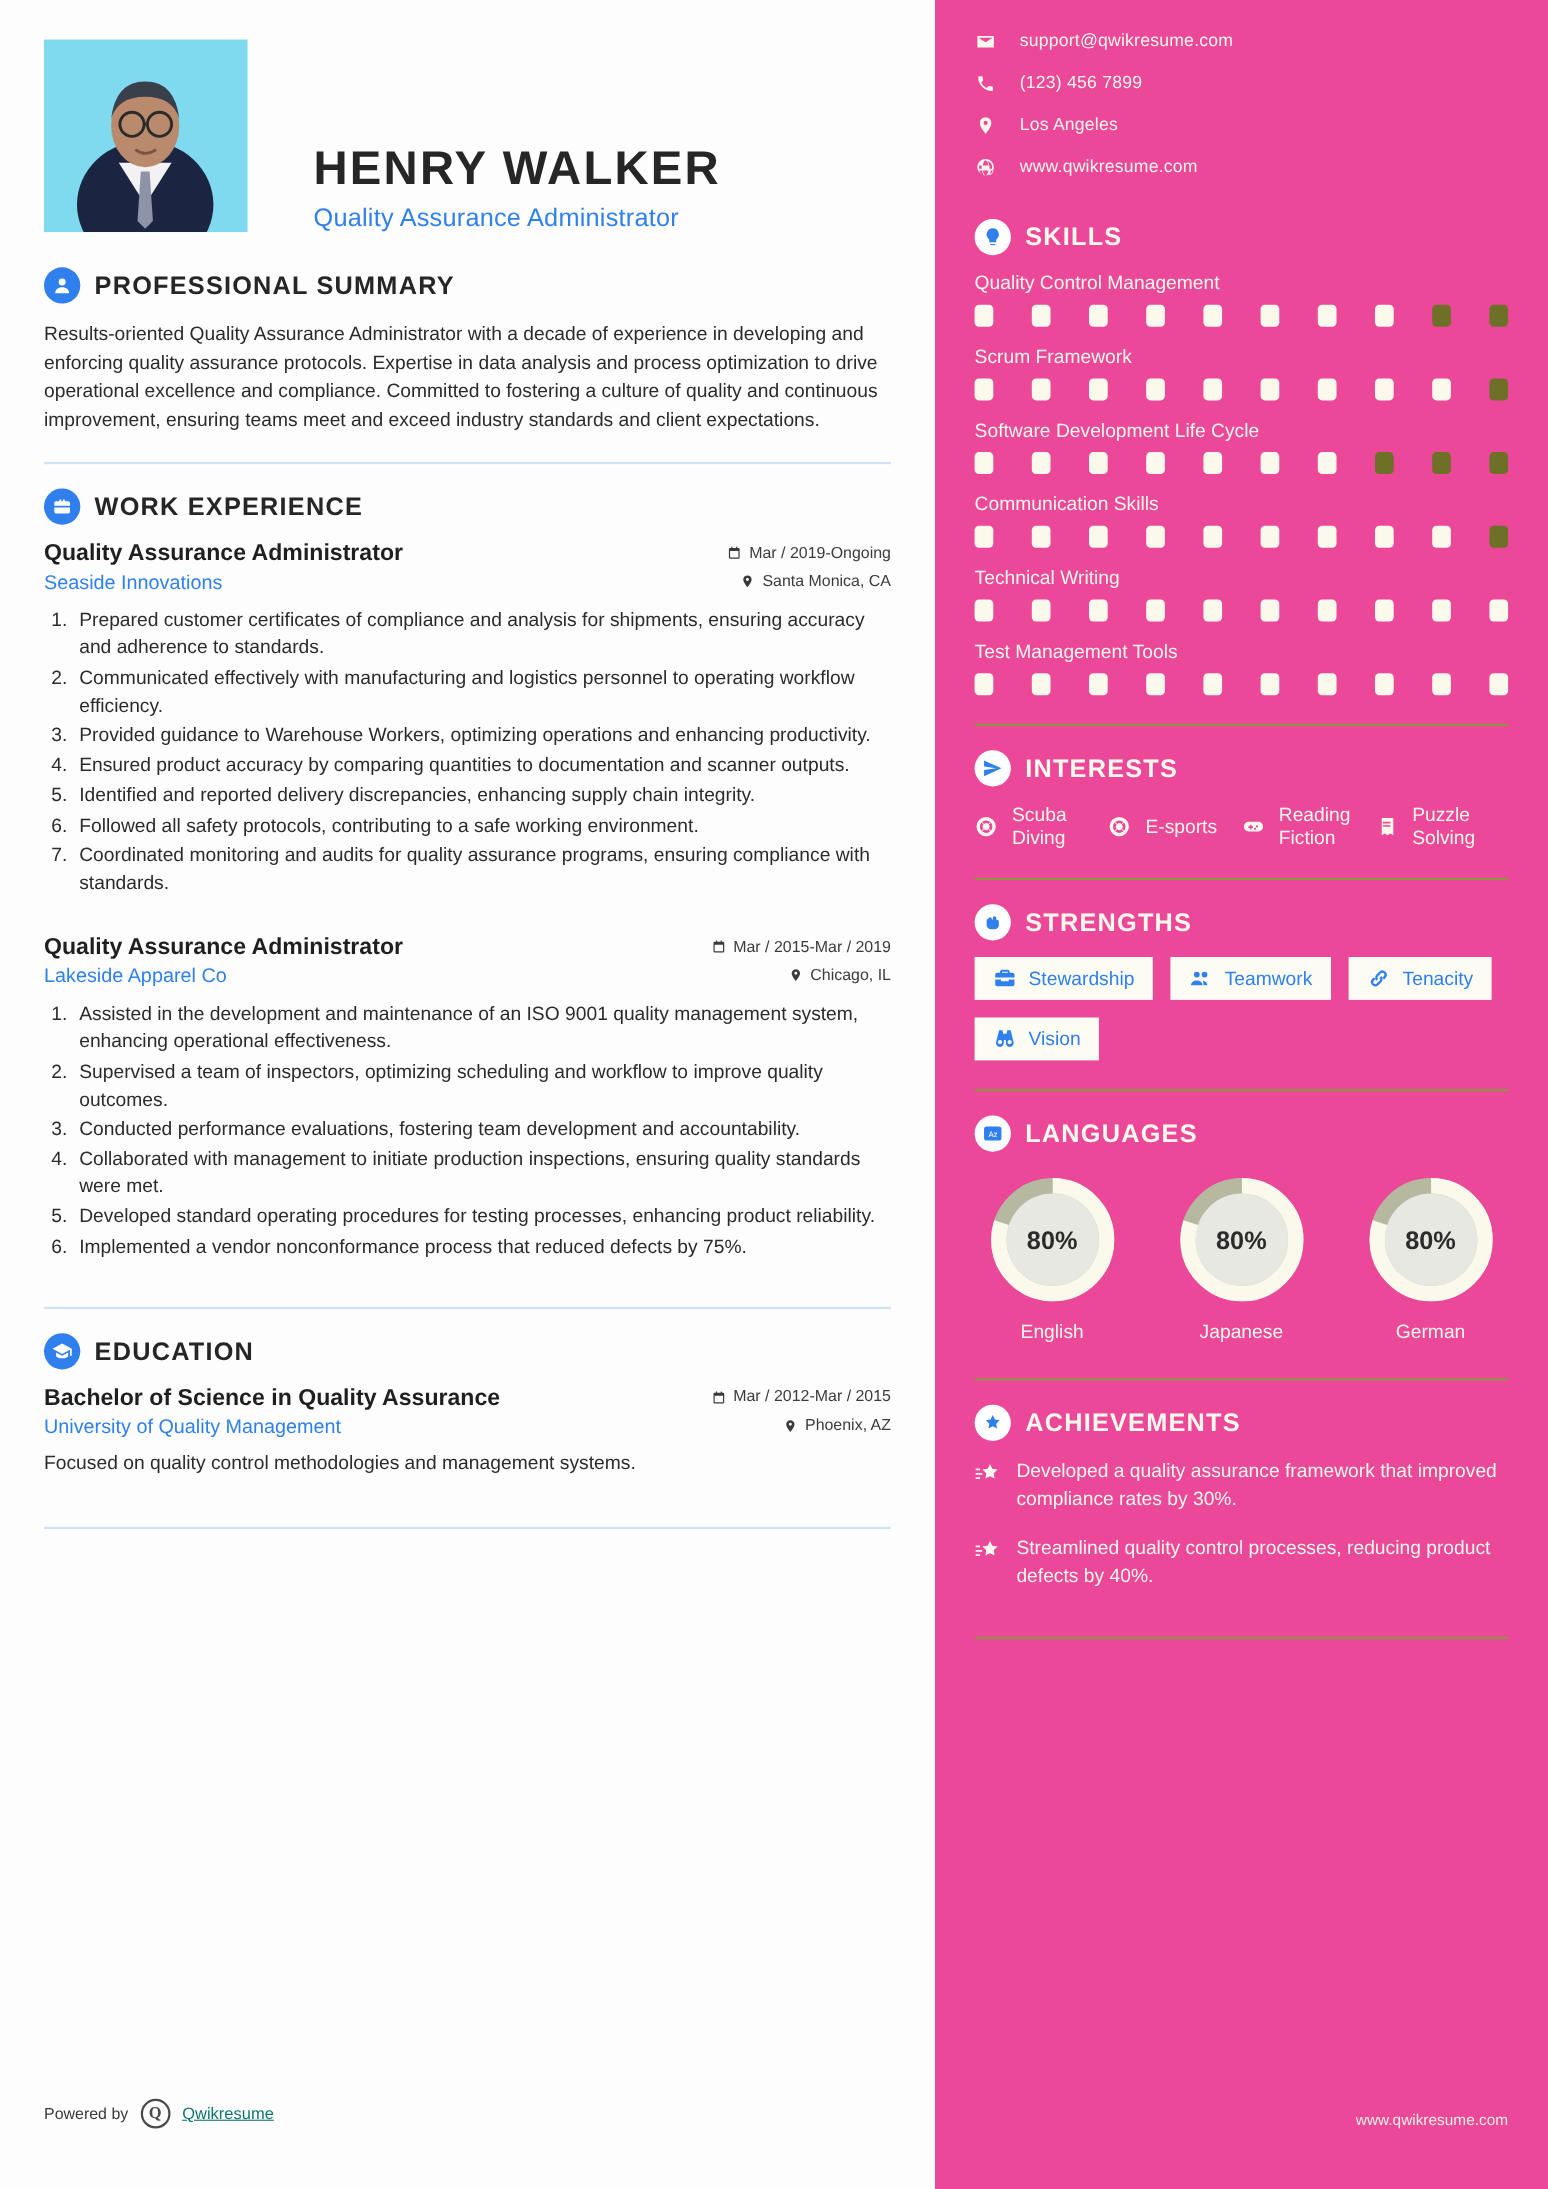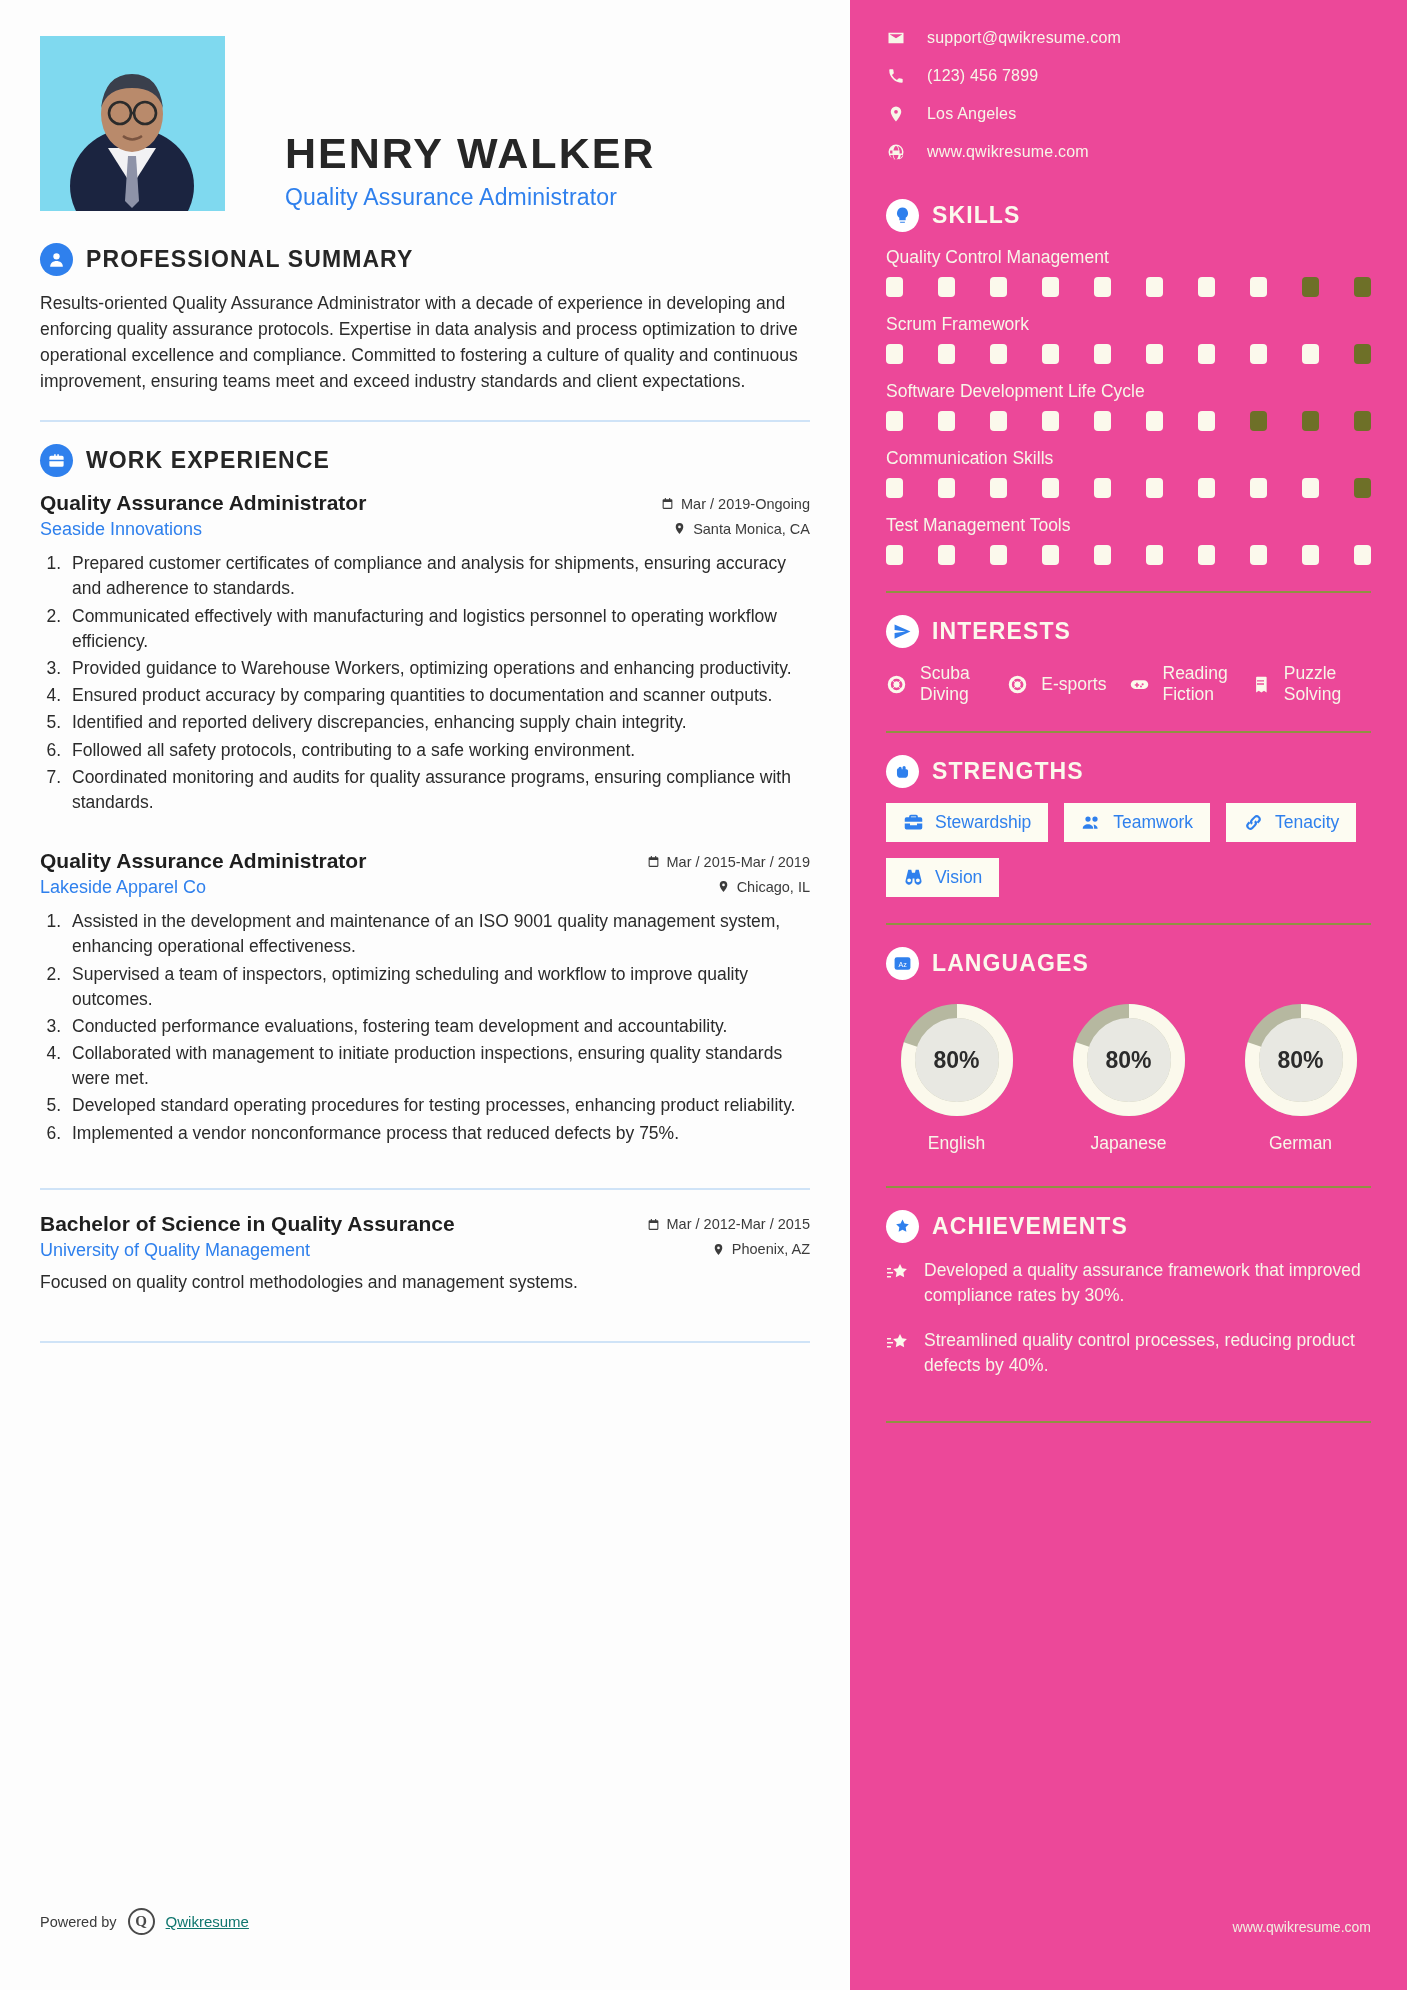--- a/index.html
+++ b/index.html
@@ -390,20 +390,28 @@
           <li>Collaborated with management to initiate production inspections, ensuring quality standards were met.</li>
           <li>Developed standard operating procedures for testing processes, enhancing product reliability.</li>
           <li>Implemented a vendor nonconformance process that reduced defects by 75%.</li>
         </ol>
       </div>
     </div>
 
     <div class="divider" style="margin-top:42px"></div>
 
     <div class="sec">
+      <div class="sec-head">
+        <span class="sec-ico">
+          <svg viewBox="0 0 24 24">
+              <path d="M12 3L1 9l11 6 9-4.9V17h2V9zM5 13.2V17c0 1.7 3.1 3 7 3s7-1.3 7-3v-3.8l-7 3.8z"></path>
+            </svg>
+        </span>
+        <span class="sec-title">EDUCATION</span>
+      </div>
       <div class="job">
         <div class="job-line1">
           <span class="job-title">Bachelor of Science in Quality Assurance</span>
           <span class="job-meta">
             <svg viewBox="0 0 24 24">
                 <path d="M7 2v2H5a2 2 0 00-2 2v14a2 2 0 002 2h14a2 2 0 002-2V6a2 2 0 00-2-2h-2V2h-2v2H9V2zM5 9h14v11H5z"></path>
               </svg>
             <span>Mar / 2012-Mar / 2015</span>
           </span>
         </div>
@@ -530,20 +538,35 @@
               <span class="sq on"></span>
               <span class="sq on"></span>
               <span class="sq on"></span>
               <span class="sq on"></span>
               <span class="sq on"></span>
               <span class="sq on"></span>
               <span class="sq"></span>
             </div>
           </div>
           <div class="skill">
+            <div class="skill-name">Technical Writing</div>
+            <div class="skill-bar">
+              <span class="sq on"></span>
+              <span class="sq on"></span>
+              <span class="sq on"></span>
+              <span class="sq on"></span>
+              <span class="sq on"></span>
+              <span class="sq on"></span>
+              <span class="sq on"></span>
+              <span class="sq on"></span>
+              <span class="sq on"></span>
+              <span class="sq on"></span>
+            </div>
+          </div>
+          <div class="skill">
             <div class="skill-name">Test Management Tools</div>
             <div class="skill-bar">
               <span class="sq on"></span>
               <span class="sq on"></span>
               <span class="sq on"></span>
               <span class="sq on"></span>
               <span class="sq on"></span>
               <span class="sq on"></span>
               <span class="sq on"></span>
               <span class="sq on"></span>

